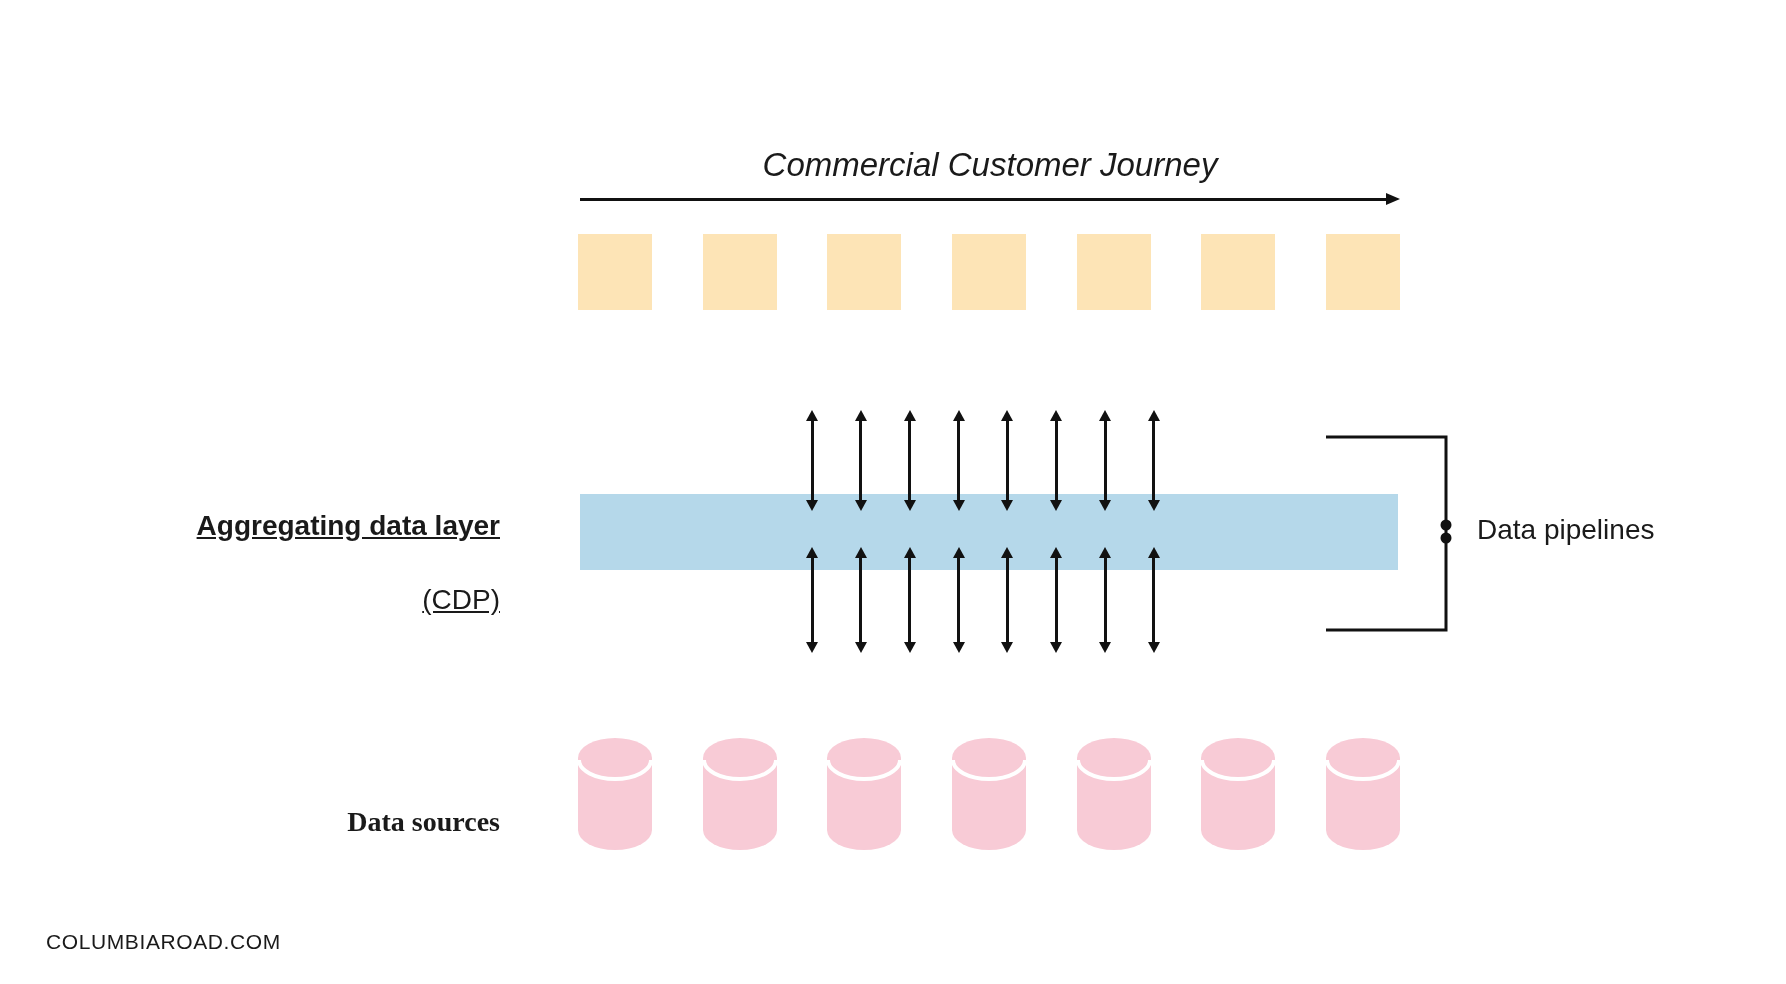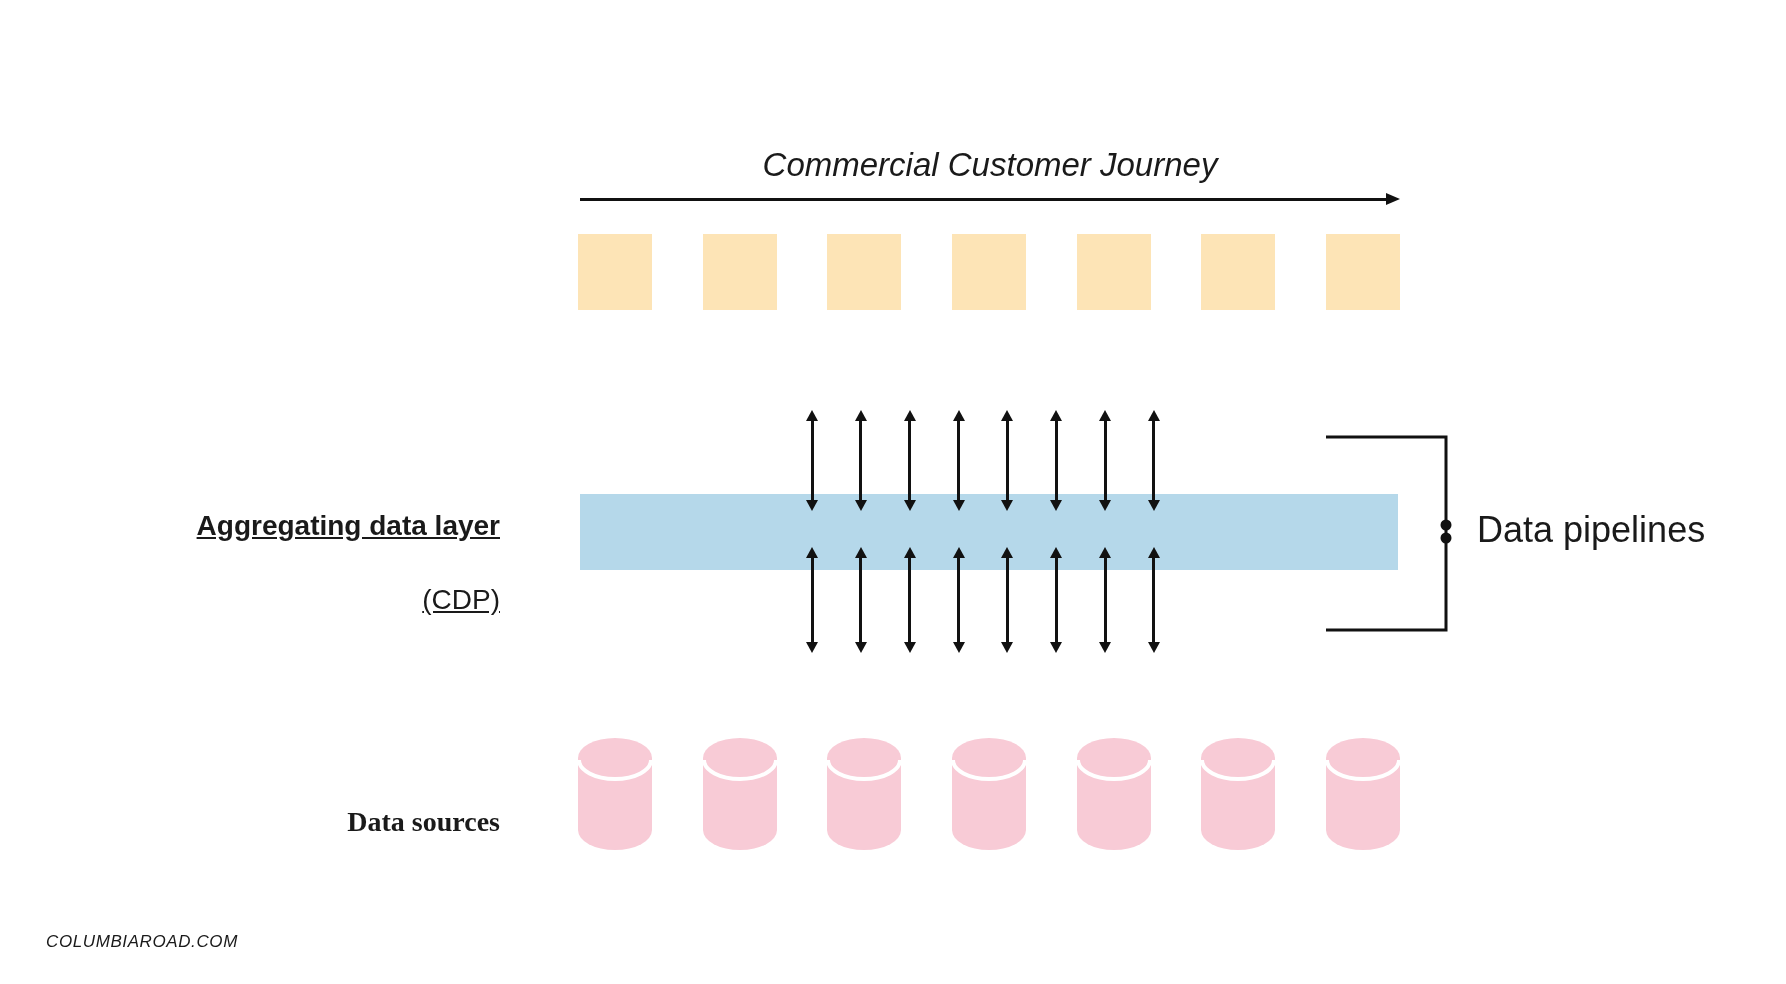--- a/index.html
+++ b/index.html
@@ -42,23 +42,23 @@
   
   .cylinders{position:absolute;left:578px;top:738px;width:822px;height:112px;
     display:flex;justify-content:space-between;}
   .cyl{width:74px;height:112px;display:block;}
   .cyl .body{fill:#F8CBD6;}
   .cyl .cap-line{fill:none;stroke:#ffffff;stroke-width:4;}
   
   .bracket{position:absolute;left:1326px;top:433px;width:140px;height:210px;}
   .bracket path{fill:none;stroke:#111;stroke-width:3;}
   .bracket circle{fill:#111;}
-  .pipelines-label{position:absolute;left:1477px;top:512px;font-size:36px;line-height:36px;}
-  
-  .footer{position:absolute;left:46px;top:928px;font-size:17px;letter-spacing:0.6px;line-height:28px;font-style:italic;}
+  .pipelines-label{position:absolute;left:1477px;top:512px;font-size:28px;line-height:36px;}
+  
+  .footer{position:absolute;left:46px;top:928px;font-size:21px;letter-spacing:0.6px;line-height:28px;}
 </style>
 </head>
 <body>
 
 <div class="canvas">
 
 
   <div class="label-block lb-aggregating">
     <div class="bold">Aggregating data layer</div>
     <div class="reg">(CDP)</div>

